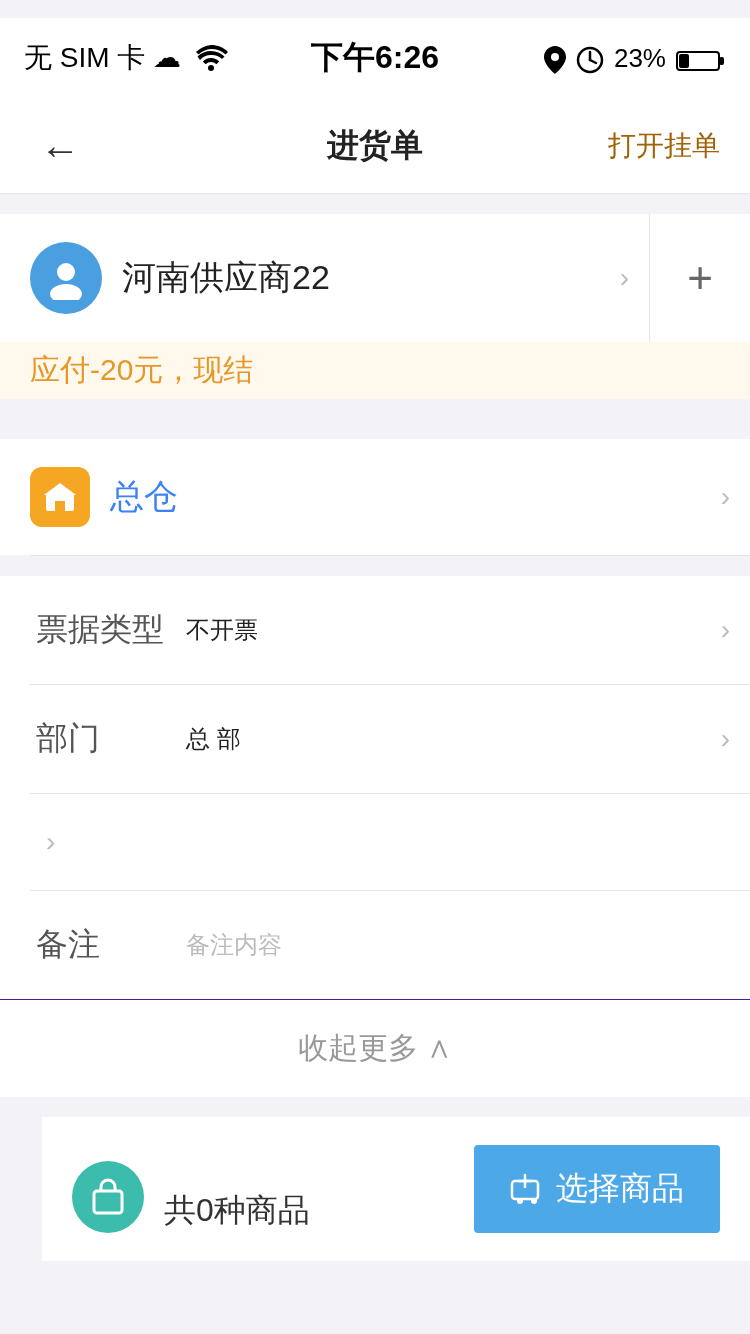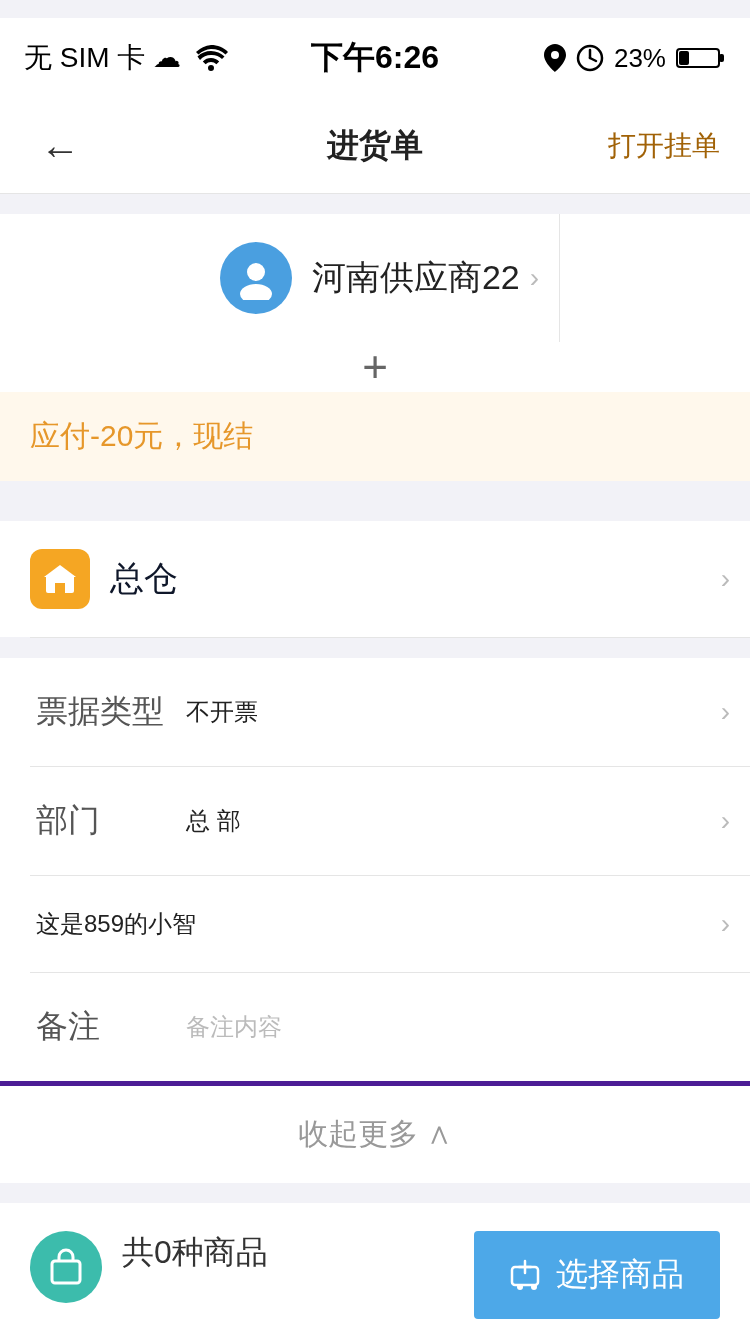--- a/index.html
+++ b/index.html
@@ -35,21 +35,21 @@
     }
     .status-center {
       font-size: 32px;
       font-weight: 600;
       position: absolute;
       left: 50%;
       transform: translateX(-50%);
     }
     .status-right {
       display: flex;
-      align-items: center;
+      align-items: flex-end;
       gap: 10px;
       font-size: 26px;
     }
 
     
     .nav-bar {
       width: 100%;
       height: 96px;
       background: #fff;
       display: flex;
@@ -88,21 +88,20 @@
       background: #e5e5e5;
       margin-left: 30px;
     }
 
     
     .supplier-section {
       background: #fff;
       display: flex;
       align-items: center;
       padding: 0;
-      flex-direction: column;
     }
     .supplier-row {
       flex: 1;
       display: flex;
       align-items: center;
       padding: 28px 20px 28px 30px;
       border-right: 1px solid #e5e5e5;
     }
     .supplier-avatar {
       width: 72px;
@@ -132,21 +131,21 @@
       align-items: center;
       justify-content: center;
       font-size: 44px;
       color: #666;
       cursor: pointer;
     }
 
     
     .notice-banner {
       background: #fff8ec;
-      padding: 24px 30px;
+      padding: 8px 30px;
       font-size: 30px;
       color: #e6972a;
     }
 
     
     .warehouse-section {
       background: #fff;
       margin-top: 20px;
       display: flex;
       align-items: center;
@@ -160,21 +159,21 @@
       background: #f5a623;
       display: flex;
       align-items: center;
       justify-content: center;
       margin-right: 20px;
       flex-shrink: 0;
     }
     .warehouse-icon svg { width: 36px; height: 36px; }
     .warehouse-name {
       font-size: 34px;
-      color: #0f172a;
+      color: #3b82f6;
       flex: 1;
     }
 
     
     .form-section {
       background: #fff;
       margin-top: 20px;
     }
     .form-row {
       display: flex;
@@ -195,33 +194,34 @@
     }
     .form-value.placeholder {
       color: #bbb;
     }
 
     
     .collapse-btn {
       background: #fff;
       text-align: center;
       padding: 28px;
-      border-top: 5px solid #4c1d95;
+      border-top: 1px solid #4c1d95;
       color: #999;
       font-size: 30px;
       cursor: pointer;
     }
 
     
     .products-section {
       background: #fff;
       margin-top: 20px;
       display: flex;
-      align-items: flex-start;
+      align-items: flex-end;
       padding: 28px 30px;
+      margin-left: 42px;
     }
     .products-icon {
       width: 72px;
       height: 72px;
       border-radius: 50%;
       background: #3cbcac;
       display: flex;
       align-items: center;
       justify-content: center;
       margin-right: 20px;
@@ -333,21 +333,20 @@
 
   <div class="form-row">
     <span class="form-label">部门</span>
     <span class="form-value">总 部</span>
     <span class="chevron">›</span>
   </div>
 
   <div class="separator-thin"></div>
 
   <div class="form-row">
-    <span class="form-value">这是859的小智</span>
     <span class="chevron">›</span>
   </div>
 
   <div class="separator-thin"></div>
 
   <div class="form-row">
     <span class="form-label">备注</span>
     <span class="form-value placeholder">备注内容</span>
   </div>
 

